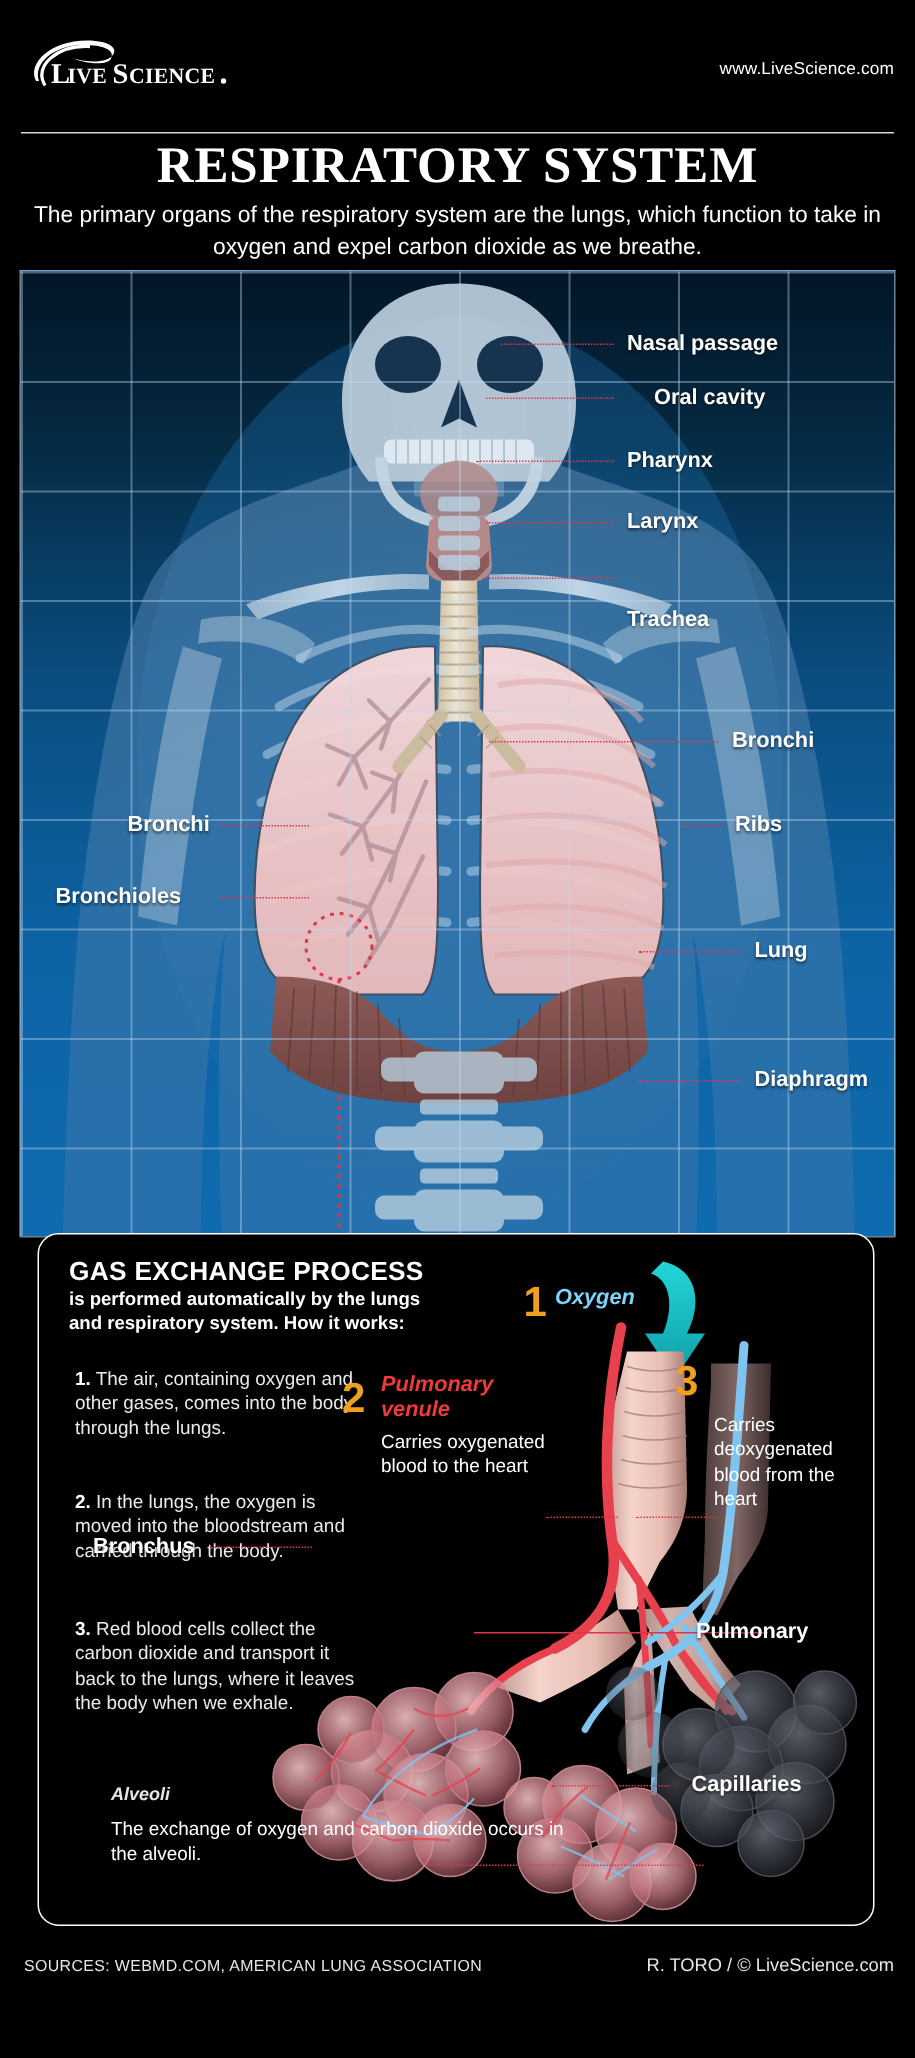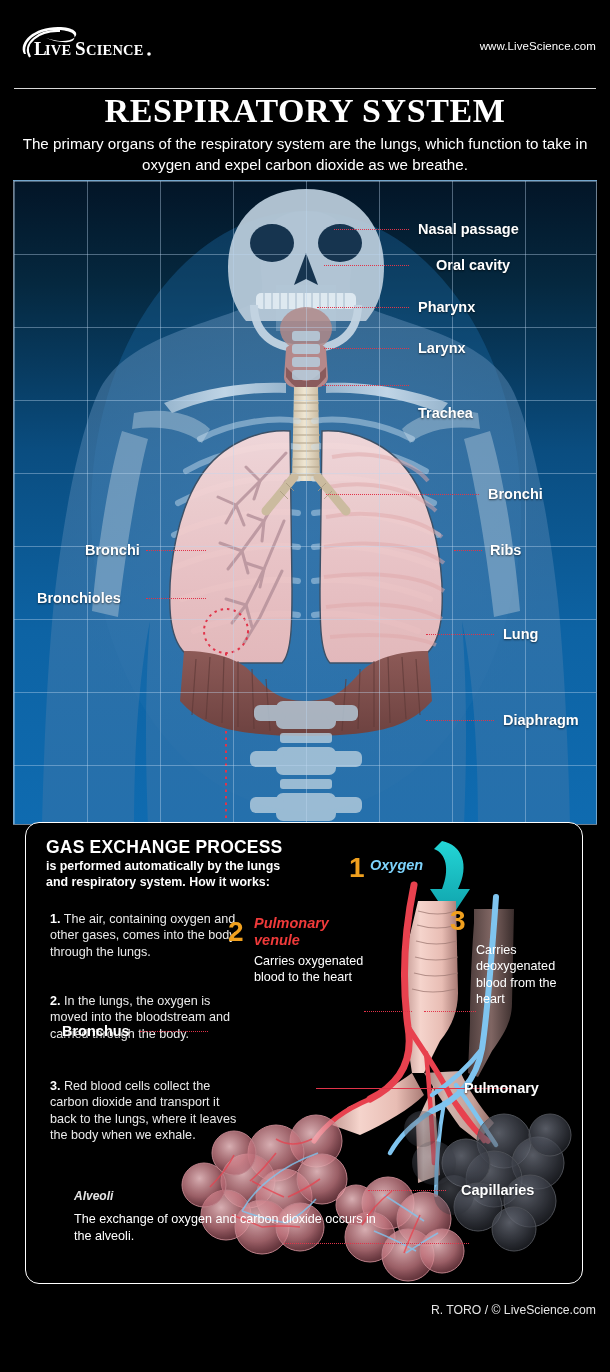--- a/index.html
+++ b/index.html
@@ -569,15 +569,16 @@
 
     <div class="leader" style="left:342px; top:367px; width:78px;"></div>
     <span class="lbl" style="left:435px; top:359px;">Capillaries</span>
 
     <div class="alveoli-head">Alveoli</div>
     <div class="alveoli-body">The exchange of oxygen and carbon dioxide occurs in the alveoli.</div>
     <div class="leader" style="left:258px; top:420px; width:185px;"></div>
   </div>
 
   <div class="footer-rule"></div>
+  <div class="sources">SOURCES: WEBMD.COM, AMERICAN LUNG ASSOCIATION</div>
   <div class="credit">R. TORO / © LiveScience.com</div>
 
 </div>
 
 </body></html>

